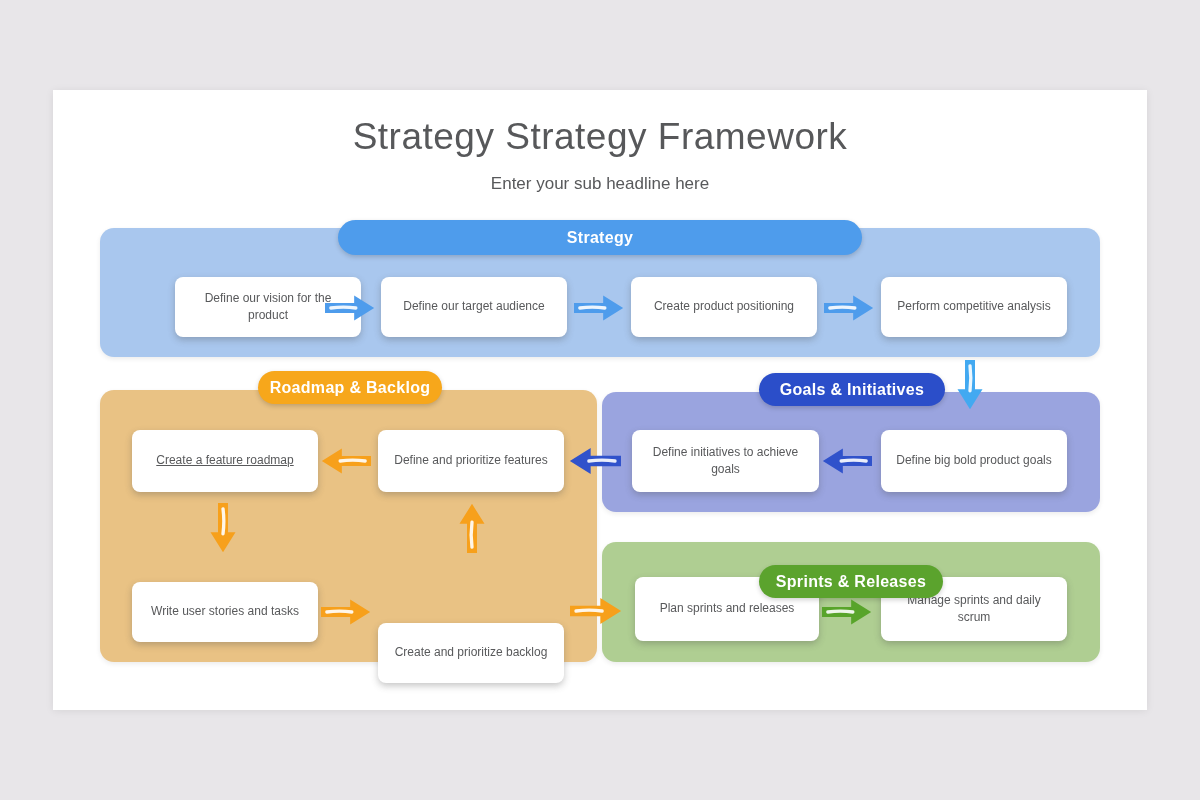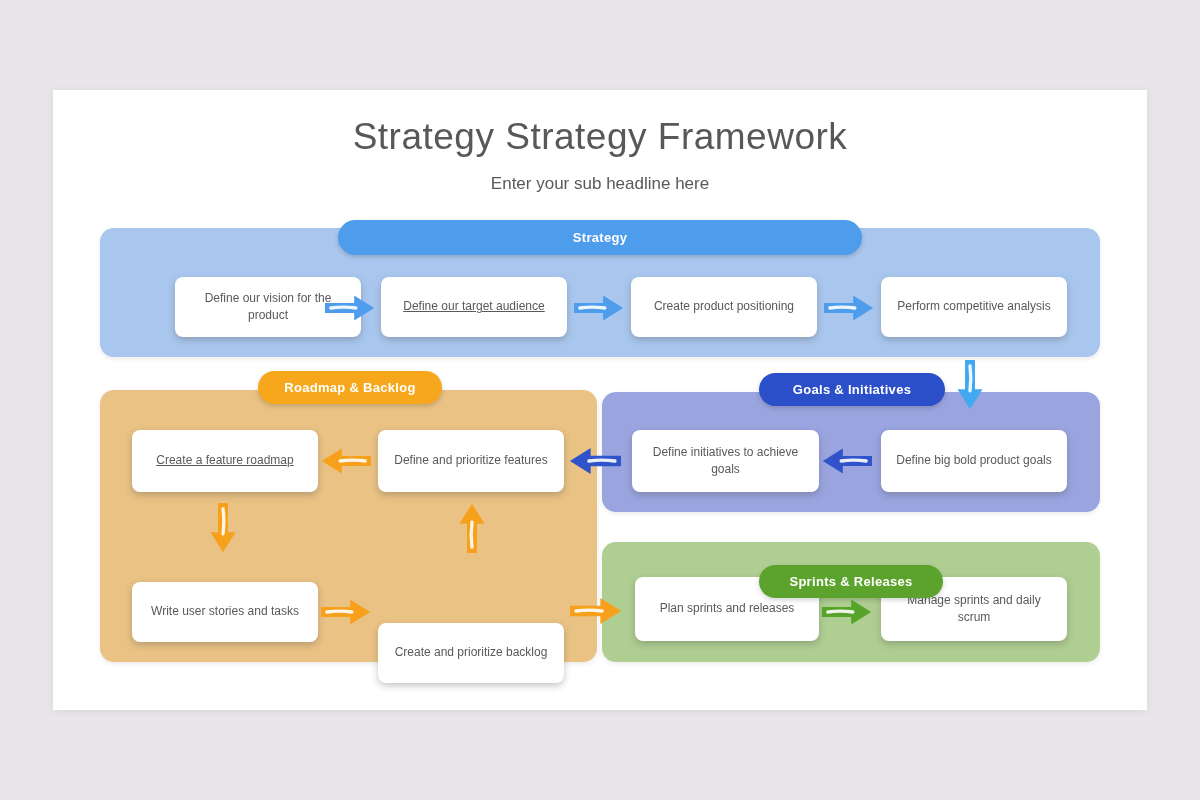--- a/index.html
+++ b/index.html
@@ -22,21 +22,21 @@
   .subtitle{
     position:absolute;left:0;top:84px;width:100%;
     text-align:center;font-size:17px;color:#58595b;
   }
   .section{
     position:absolute;border-radius:14px;z-index:1;
     box-shadow:0 2px 5px rgba(0,0,0,.08);
   }
   .pill{
     position:absolute;border-radius:999px;z-index:4;
-    color:#ffffff;font-weight:bold;font-size:13px;letter-spacing:.3px;
+    color:#ffffff;font-weight:bold;font-size:16px;letter-spacing:.3px;
     display:flex;align-items:center;justify-content:center;
     box-shadow:0 2px 5px rgba(0,0,0,.18);
   }
   .card{
     position:absolute;z-index:3;background:#ffffff;border-radius:8px;
     box-shadow:0 3px 7px rgba(70,70,70,.30);
     display:flex;align-items:center;justify-content:center;
     text-align:center;font-size:12px;color:#58595b;line-height:1.45;
     padding:6px 13px;box-sizing:border-box;
   }
@@ -56,21 +56,21 @@
 
   <div class="title">Strategy Strategy Framework</div>
   <div class="subtitle">Enter your sub headline here</div>
 
   <div class="section" style="left: 47px; top: 138px; width: 1000px; height: 129px; background-color: rgb(169, 199, 238);"></div>
   <div class="pill" style="left: 285px; top: 130px; width: 524px; height: 35px; background-color: rgb(78, 156, 236);">
     <span>Strategy</span>
   </div>
 
   <div class="card" style="left:79px;top:187px;width:186px;height:60px;margin-left:43px;">Define our vision for the product</div>
-  <div class="card" style="left:328px;top:187px;width:186px;height:60px;text-decoration:underline;">Define our target audience</div>
+  <div class="card" style="left:328px;top:187px;width:186px;height:60px;">Define our target audience</div>
   <div class="card" style="left:578px;top:187px;width:186px;height:60px;">Create product positioning</div>
   <div class="card" style="left:828px;top:187px;width:186px;height:60px;">Perform competitive analysis</div>
 
   <span class="ar" style="left:272px;top:202px;">
     <svg width="50" height="32" viewBox="0 0 60 36">
         <polygon points="0,12 35,12 35,3 59,18 35,33 35,24 0,24" fill="#4e9cec"></polygon>
         <path class="dash" d="M7,18 Q22,16 37,18"></path>
       </svg>
   </span>
   <span class="ar" style="left:521px;top:202px;">

